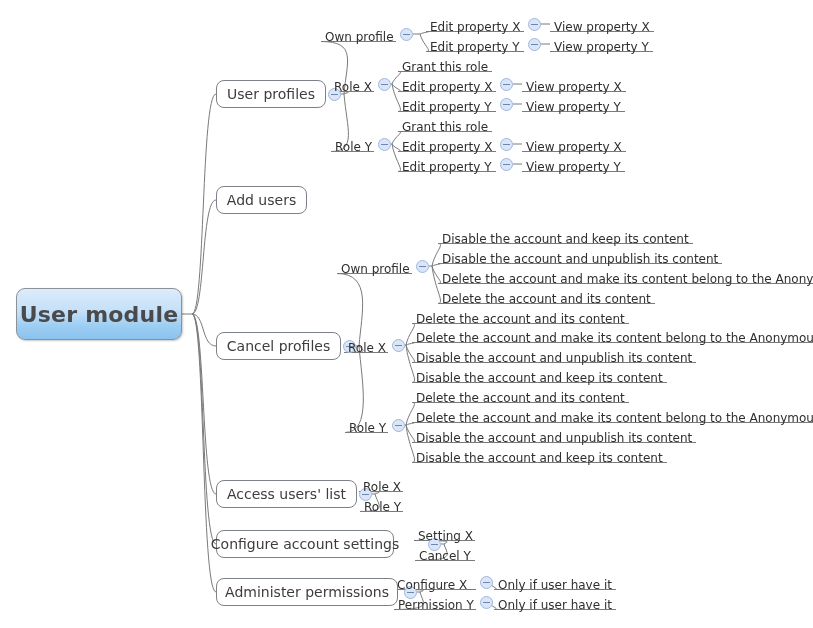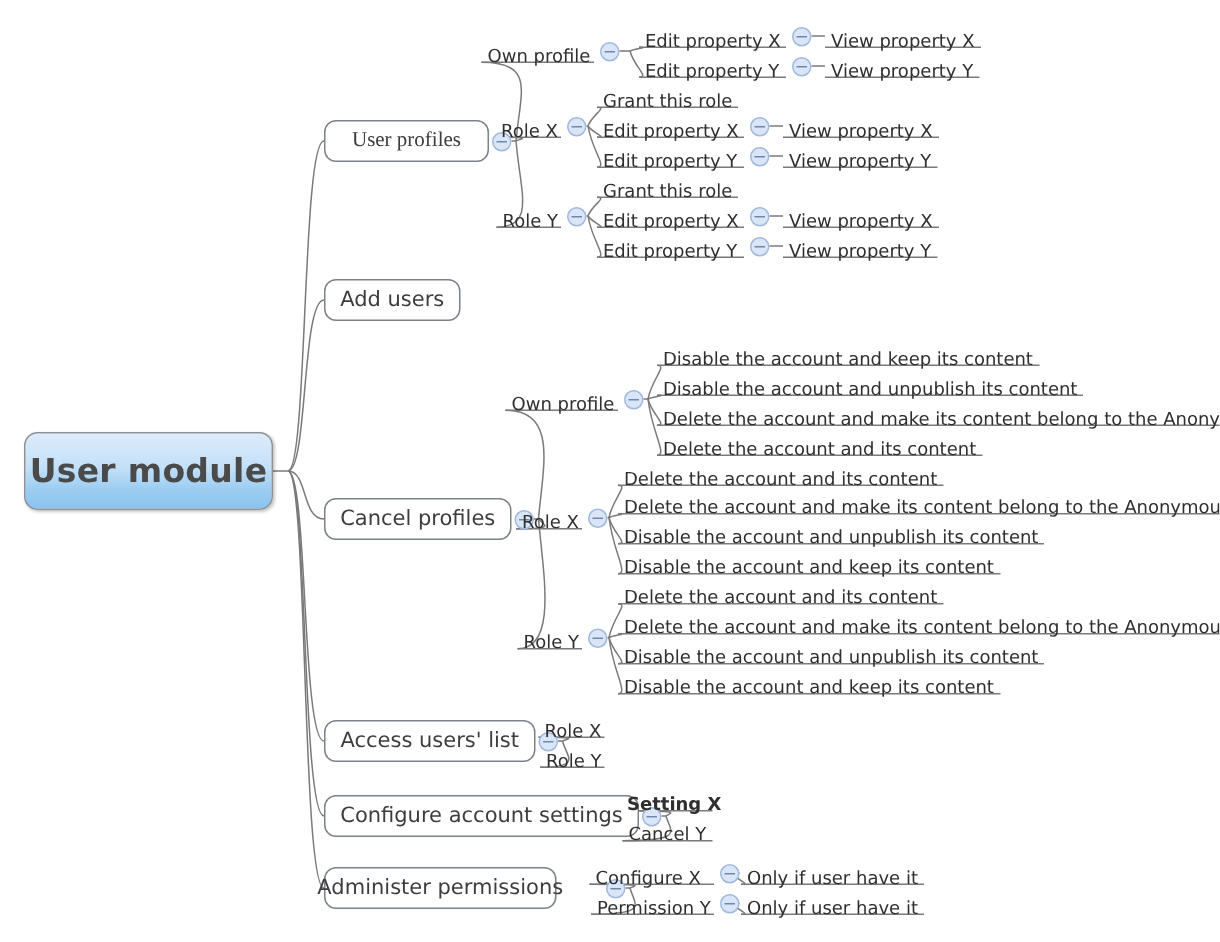--- a/index.html
+++ b/index.html
@@ -153,21 +153,21 @@
       <path d="M420 592C422.8 602.85,433.3 609.5,394 609.5" fill="none" stroke="#7a7a7a" stroke-width="1"></path>
       <path d="M394 609.5L476 609.5" fill="none" stroke="#7a7a7a" stroke-width="1"></path>
       <path d="M493 602L488 602" fill="none" stroke="#7a7a7a" stroke-width="1"></path>
       <path d="M488 602C490.8 606.65,501.3 609.5,494 609.5" fill="none" stroke="#7a7a7a" stroke-width="1"></path>
       <path d="M494 609.5L616 609.5" fill="none" stroke="#7a7a7a" stroke-width="1"></path>
     </svg>
   <div id="nodes">
       <div class="root-node" style="left: 16px; top: 288px; width: 166px; height: 52px;">
         <span class="root-label">User module</span>
       </div>
-      <div class="l1-node" style="left: 216px; top: 80px; width: 110px; height: 28px; font-family: Liberation Serif, serif;">
+      <div class="l1-node" style="left: 216px; top: 80px; width: 110px; height: 28px;">
         <span class="l1-label">User profiles</span>
       </div>
       <div class="bullet" style="left: 327.5px; top: 87.5px;"></div>
       <div class="t-node" style="left: 325px; top: 28px;"><span class="txt">Own profile</span></div>
       <div class="bullet" style="left: 399.5px; top: 27.5px;"></div>
       <div class="t-node" style="left: 430px; top: 18px;"><span class="txt">Edit property X</span></div>
       <div class="bullet" style="left: 527.5px; top: 17.5px;"></div>
       <div class="t-node" style="left: 554px; top: 18px;"><span class="txt">View property X</span></div>
       <div class="t-node" style="left: 430px; top: 38px;"><span class="txt">Edit property Y</span></div>
       <div class="bullet" style="left: 527.5px; top: 37.5px;"></div>
@@ -214,27 +214,27 @@
       <div class="t-node" style="left: 416px; top: 389px;"><span class="txt">Delete the account and its content</span></div>
       <div class="t-node" style="left: 416px; top: 409px;"><span class="txt">Delete the account and make its content belong to the Anonymous user</span></div>
       <div class="t-node" style="left: 416px; top: 429px;"><span class="txt">Disable the account and unpublish its content</span></div>
       <div class="t-node" style="left: 416px; top: 449px;"><span class="txt">Disable the account and keep its content</span></div>
       <div class="l1-node" style="left: 216px; top: 480px; width: 141px; height: 28px;">
         <span class="l1-label">Access users' list</span>
       </div>
       <div class="bullet" style="left: 358.5px; top: 487.5px;"></div>
       <div class="t-node" style="left: 363px; top: 478px;"><span class="txt">Role X</span></div>
       <div class="t-node" style="left: 364px; top: 498px;"><span class="txt">Role Y</span></div>
-      <div class="l1-node" style="left: 216px; top: 530px; width: 210px; height: 28px;">
+      <div class="l1-node" style="left: 216px; top: 530px; width: 178px; height: 28px;">
         <span class="l1-label">Configure account settings</span>
       </div>
       <div class="bullet" style="left: 427.5px; top: 537.5px;"></div>
-      <div class="t-node" style="left: 418px; top: 527px; font-weight: bold;"><span class="txt">Setting X</span></div>
+      <div class="t-node" style="left: 418px; top: 527px;"><span class="txt">Setting X</span></div>
       <div class="t-node" style="left: 419px; top: 547px;"><span class="txt">Cancel Y</span></div>
-      <div class="l1-node" style="left: 216px; top: 578px; width: 155px; height: 28px; justify-content: center;">
+      <div class="l1-node" style="left: 216px; top: 578px; width: 182px; height: 28px; justify-content: center;">
         <span class="l1-label">Administer permissions</span>
       </div>
       <div class="bullet" style="left: 403.5px; top: 585.5px;"></div>
       <div class="t-node" style="left: 397px; top: 576px;"><span class="txt">Configure X</span></div>
       <div class="bullet" style="left: 479.5px; top: 575.5px;"></div>
       <div class="t-node" style="left: 498px; top: 576px;"><span class="txt">Only if user have it</span></div>
       <div class="t-node" style="left: 398px; top: 596px;"><span class="txt">Permission Y</span></div>
       <div class="bullet" style="left: 479.5px; top: 595.5px;"></div>
       <div class="t-node" style="left: 498px; top: 596px;"><span class="txt">Only if user have it</span></div>
     </div>

